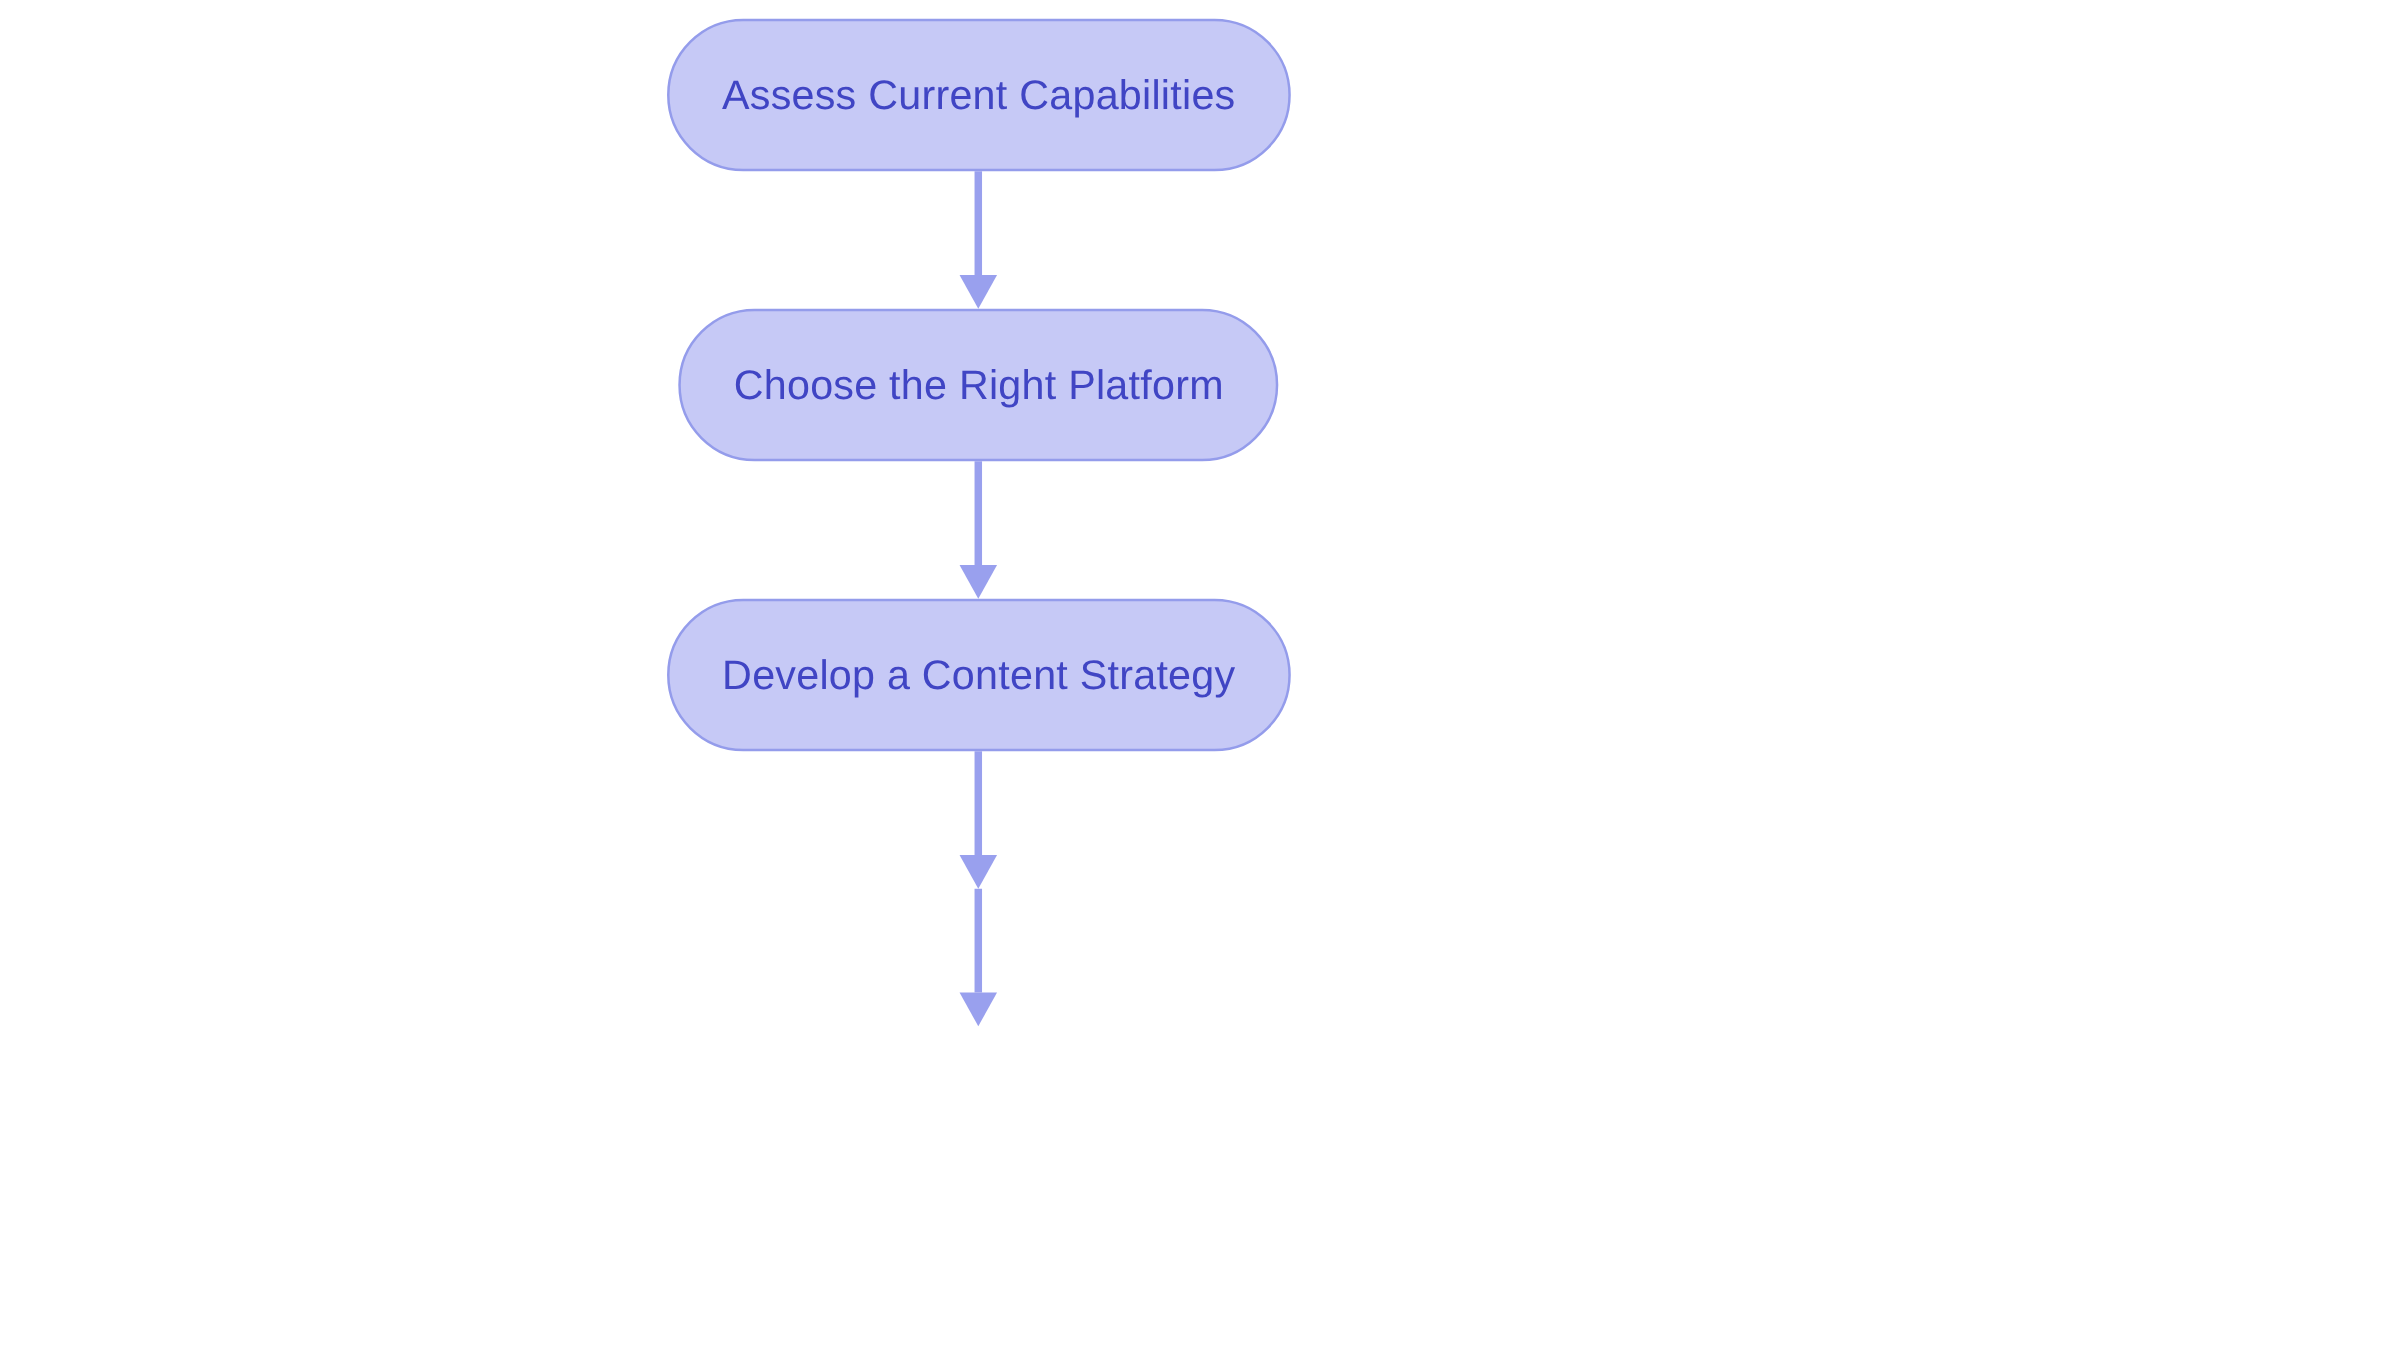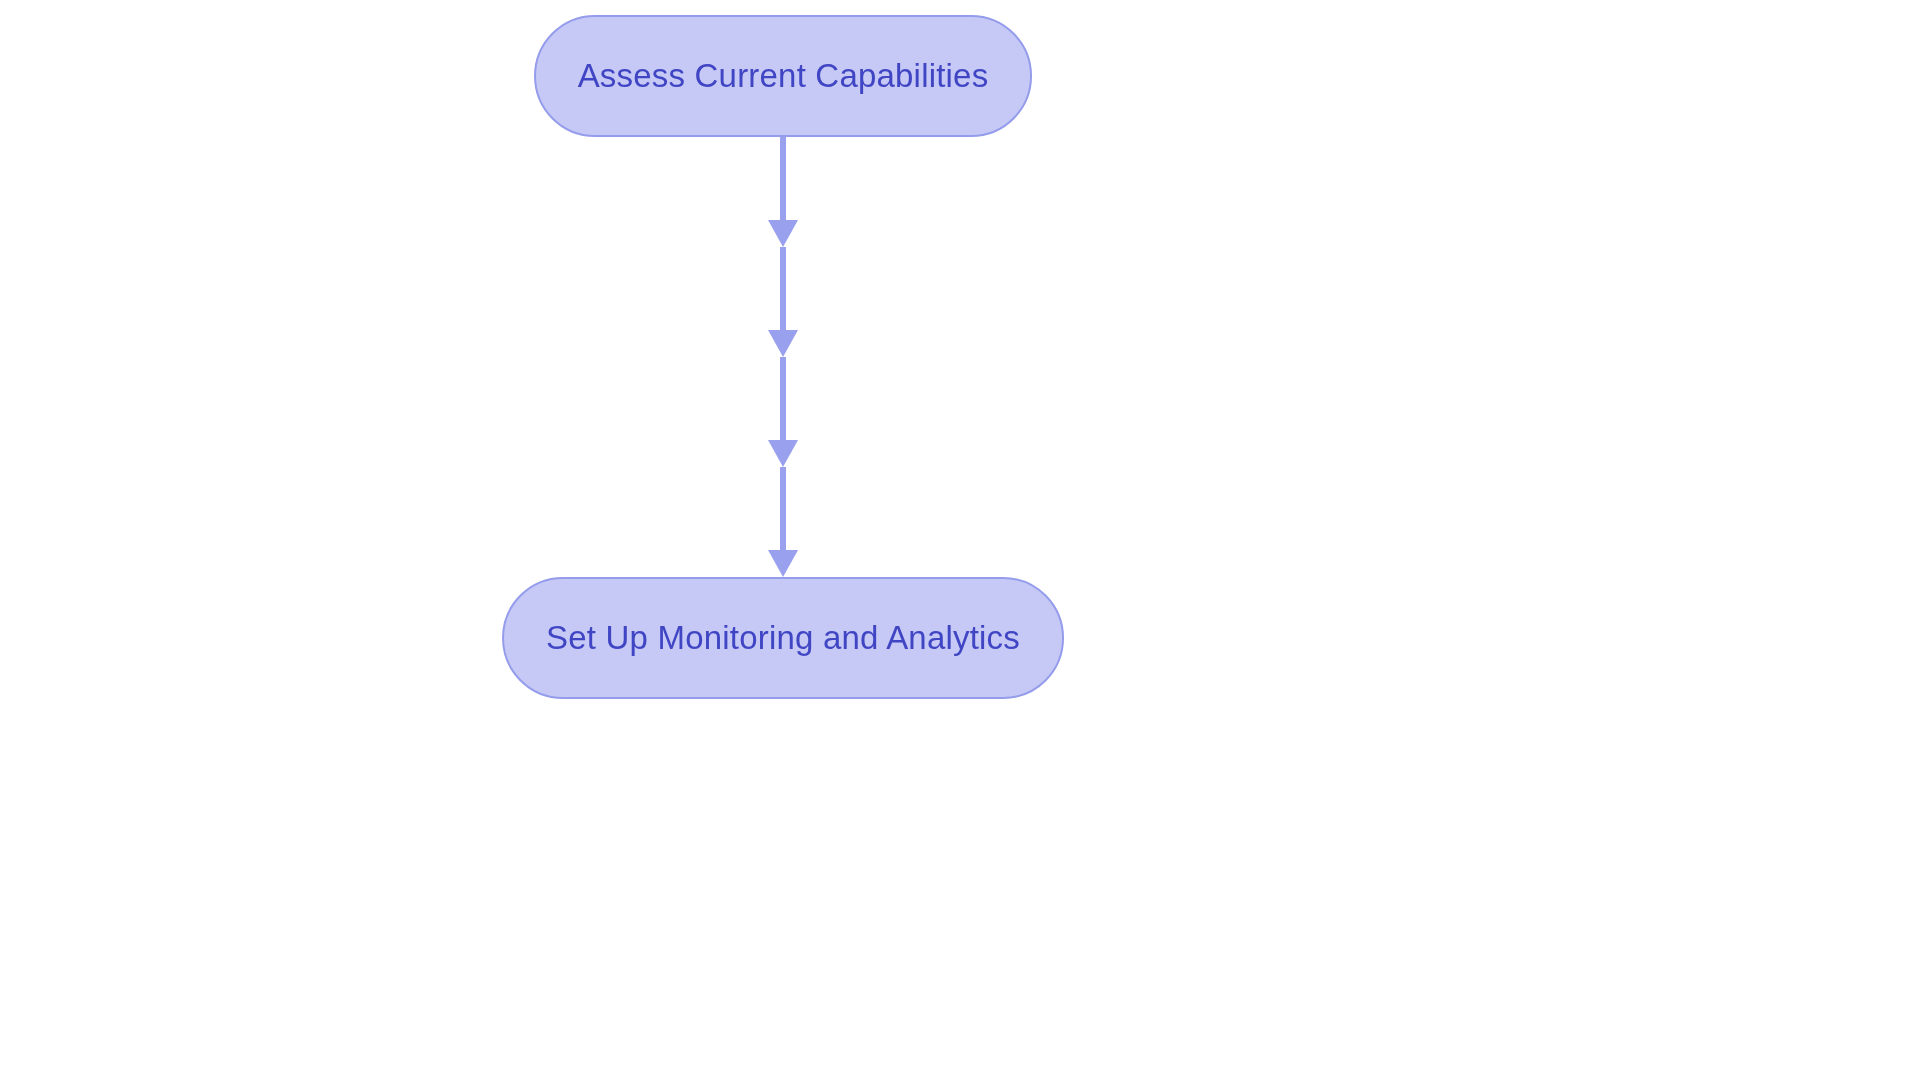--- a/index.html
+++ b/index.html
@@ -75,36 +75,39 @@
 
     <div class="flow-node">
       <span>Assess Current Capabilities</span>
     </div>
 
     <div class="flow-connector">
       <div class="line"></div>
       <div class="head"></div>
     </div>
 
+    <div class="flow-node">
+      <span>Choose the Right Platform</span>
+    </div>
+
+    <div class="flow-connector">
+      <div class="line"></div>
+      <div class="head"></div>
+    </div>
+
+    <div class="flow-node">
+      <span>Develop a Content Strategy</span>
+    </div>
 
     <div class="flow-connector">
       <div class="line"></div>
       <div class="head"></div>
     </div>
 
 
     <div class="flow-connector">
       <div class="line"></div>
       <div class="head"></div>
     </div>
 
 
-    <div class="flow-connector">
-      <div class="line"></div>
-      <div class="head"></div>
-    </div>
-
-    <div class="flow-node">
-      <span>Set Up Monitoring and Analytics</span>
-    </div>
-
   </div>
 </div>
 
 </body></html>

